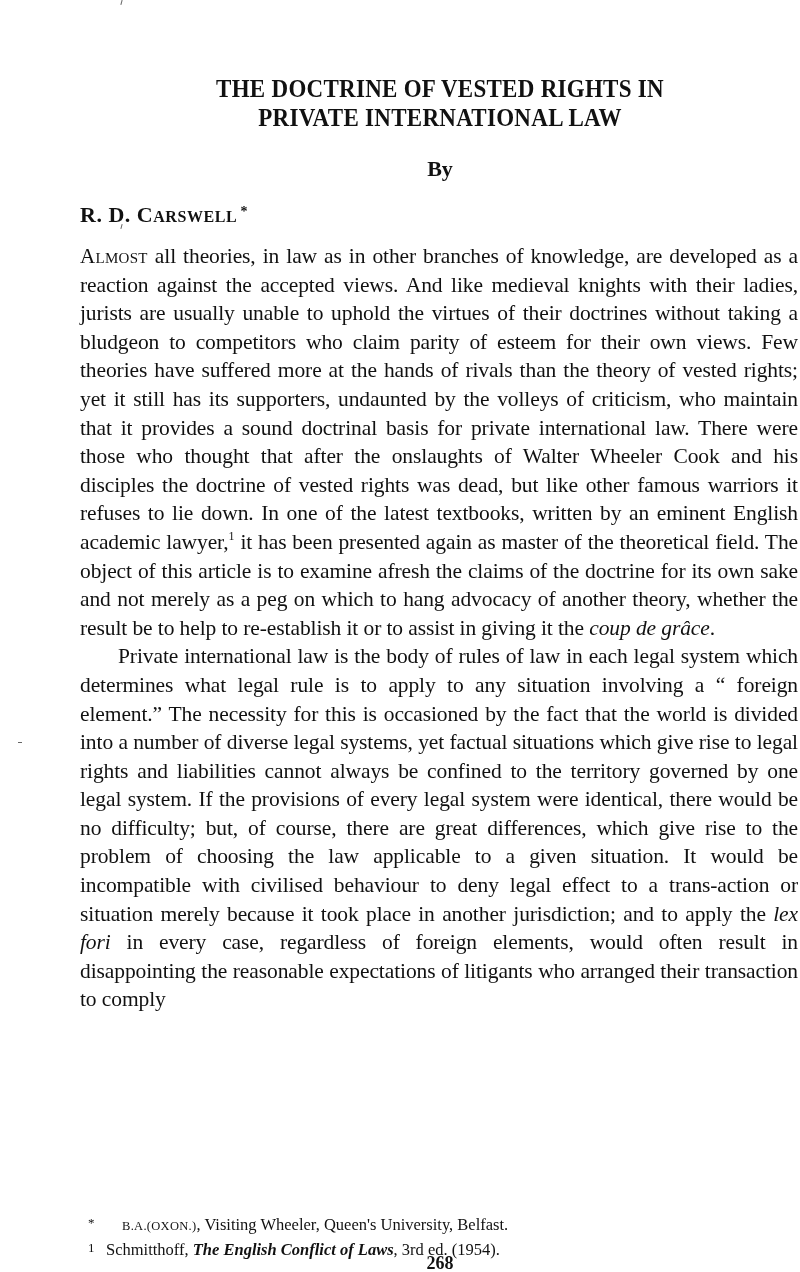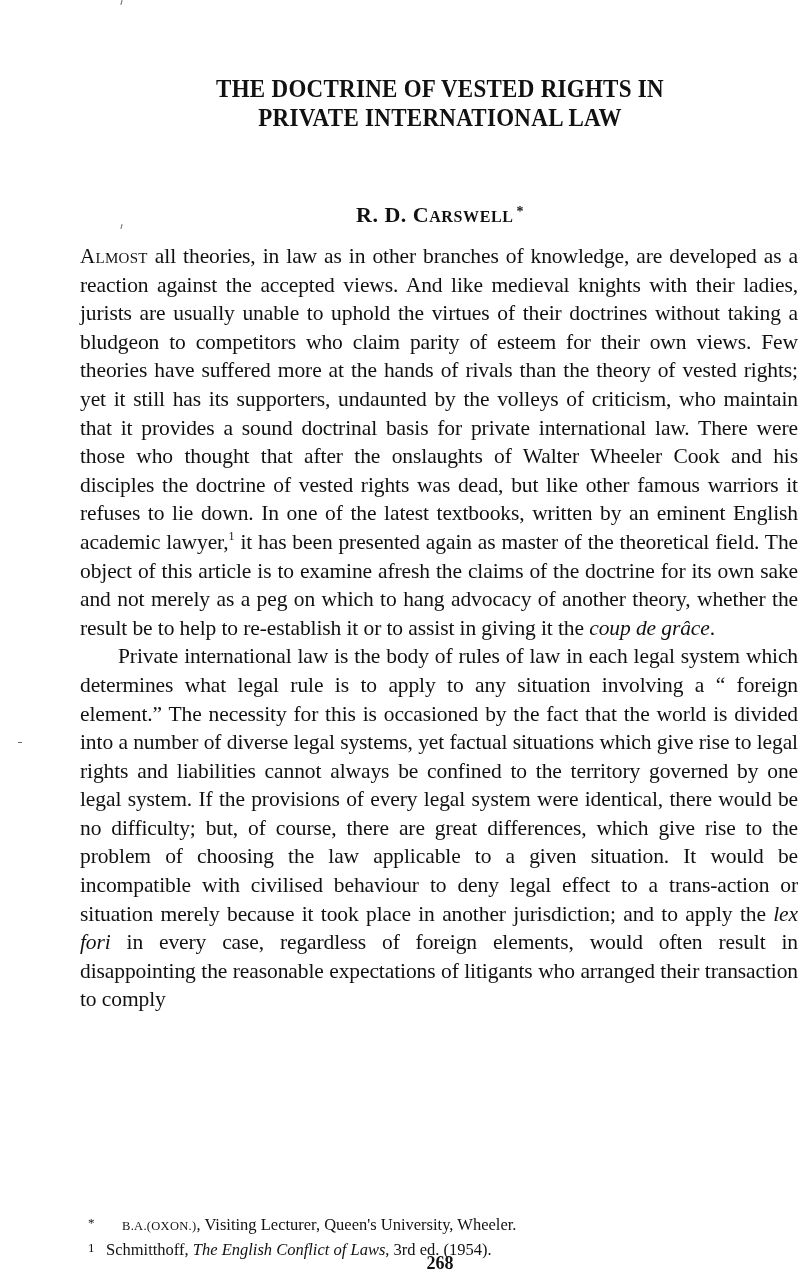--- a/index.html
+++ b/index.html
@@ -47,21 +47,20 @@
       width: 720px;
       text-align: center;
       top: 156px;
       font-size: 22px;
       font-weight: bold;
     }
     .author {
       position: absolute;
       left: 80px;
       width: 720px;
-      text-align: center;
       top: 202px;
       font-size: 22px;
       font-weight: bold;
       letter-spacing: 0.5px;
     }
     .author .sc { font-size: 16px; letter-spacing: 0.6px; }
     .author sup { font-size: 14px; vertical-align: 6px; margin-left: 3px; }
 
     .body-text {
       position: absolute;
@@ -86,21 +85,21 @@
       position: absolute;
       left: 88px;
       top: 1212px;
       width: 700px;
       font-size: 16.5px;
       line-height: 21px;
     }
     .footnote { display: block; white-space: nowrap; }
     .footnote .mark { display: inline-block; width: 18px; font-size: 13px; vertical-align: 3px; }
     .footnote .sc { font-size: 12.5px; letter-spacing: 0.3px; margin-left: 16px; }
-    .footnote i { font-style: italic; font-weight: normal; }
+    .footnote i { font-style: italic; font-weight: bold; }
 
     .page-number {
       position: absolute;
       left: 80px;
       width: 720px;
       text-align: center;
       top: 1253px;
       font-size: 18px;
       font-weight: bold;
     }
@@ -112,37 +111,38 @@
 
   <span class="scan-mark" style="left:121px; top:0px;"></span>
   <span class="scan-mark" style="left:121px; top:224px;"></span>
   <span class="scan-mark" style="left:18px; top:742px; width:4px; height:1px; transform:none;"></span>
 
   <h1 class="title" style="margin:0;">
     <span class="title-line">THE DOCTRINE OF VESTED RIGHTS IN</span>
     <span class="title-line">PRIVATE INTERNATIONAL LAW</span>
   </h1>
 
+  <div class="byline">By</div>
 
   <div class="author">
     <span>R. D. </span><span>C</span><span class="sc">ARSWELL</span><sup>*</sup>
   </div>
 
   <div class="body-text">
     <p>
       <span class="sc">Almost</span><span> all theories, in law as in other branches of knowledge, are developed as a reaction against the accepted views.  And like medieval knights with their ladies, jurists are usually unable to uphold the virtues of their doctrines without taking a bludgeon to competitors who claim parity of esteem for their own views.  Few theories have suffered more at the hands of rivals than the theory of vested rights; yet it still has its supporters, undaunted by the volleys of criticism, who maintain that it provides a sound doctrinal basis for private international law.  There were those who thought that after the onslaughts of Walter Wheeler Cook and his disciples the doctrine of vested rights was dead, but like other famous warriors it refuses to lie down.  In one of the latest textbooks, written by an eminent English academic lawyer,</span><sup>1</sup><span> it has been presented again as master of the theoretical field.  The object of this article is to examine afresh the claims of the doctrine for its own sake and not merely as a peg on which to hang advocacy of another theory, whether the result be to help to re-establish it or to assist in giving it the </span><i>coup de grâce</i><span>.</span>
     </p>
     <p class="indent">
       <span>Private international law is the body of rules of law in each legal system which determines what legal rule is to apply to any situation involving a “ foreign element.”  The necessity for this is occasioned by the fact that the world is divided into a number of diverse legal systems, yet factual situations which give rise to legal rights and liabilities cannot always be confined to the territory governed by one legal system.  If the provisions of every legal system were identical, there would be no difficulty; but, of course, there are great differences, which give rise to the problem of choosing the law applicable to a given situation.  It would be incompatible with civilised behaviour to deny legal effect to a trans-action or situation merely because it took place in another jurisdiction; and to apply the </span><i>lex fori</i><span> in every case, regardless of foreign elements, would often result in disappointing the reasonable expectations of litigants who arranged their transaction to comply</span>
     </p>
   </div>
 
   <div class="footnotes">
     <span class="footnote">
-      <span class="mark">*</span><span class="sc">B.A.(OXON.)</span><span>, Visiting Lecturer, Queen's University, Wheeler.</span>
+      <span class="mark">*</span><span class="sc">B.A.(OXON.)</span><span>, Visiting Wheeler, Queen's University, Belfast.</span>
     </span>
     <span class="footnote">
       <span class="mark">1</span><span>Schmitthoff, </span><i>The English Conflict of Laws</i><span>, 3rd ed. (1954).</span>
     </span>
   </div>
 
   <div class="page-number">268</div>
 </div>
 
 </body></html>

